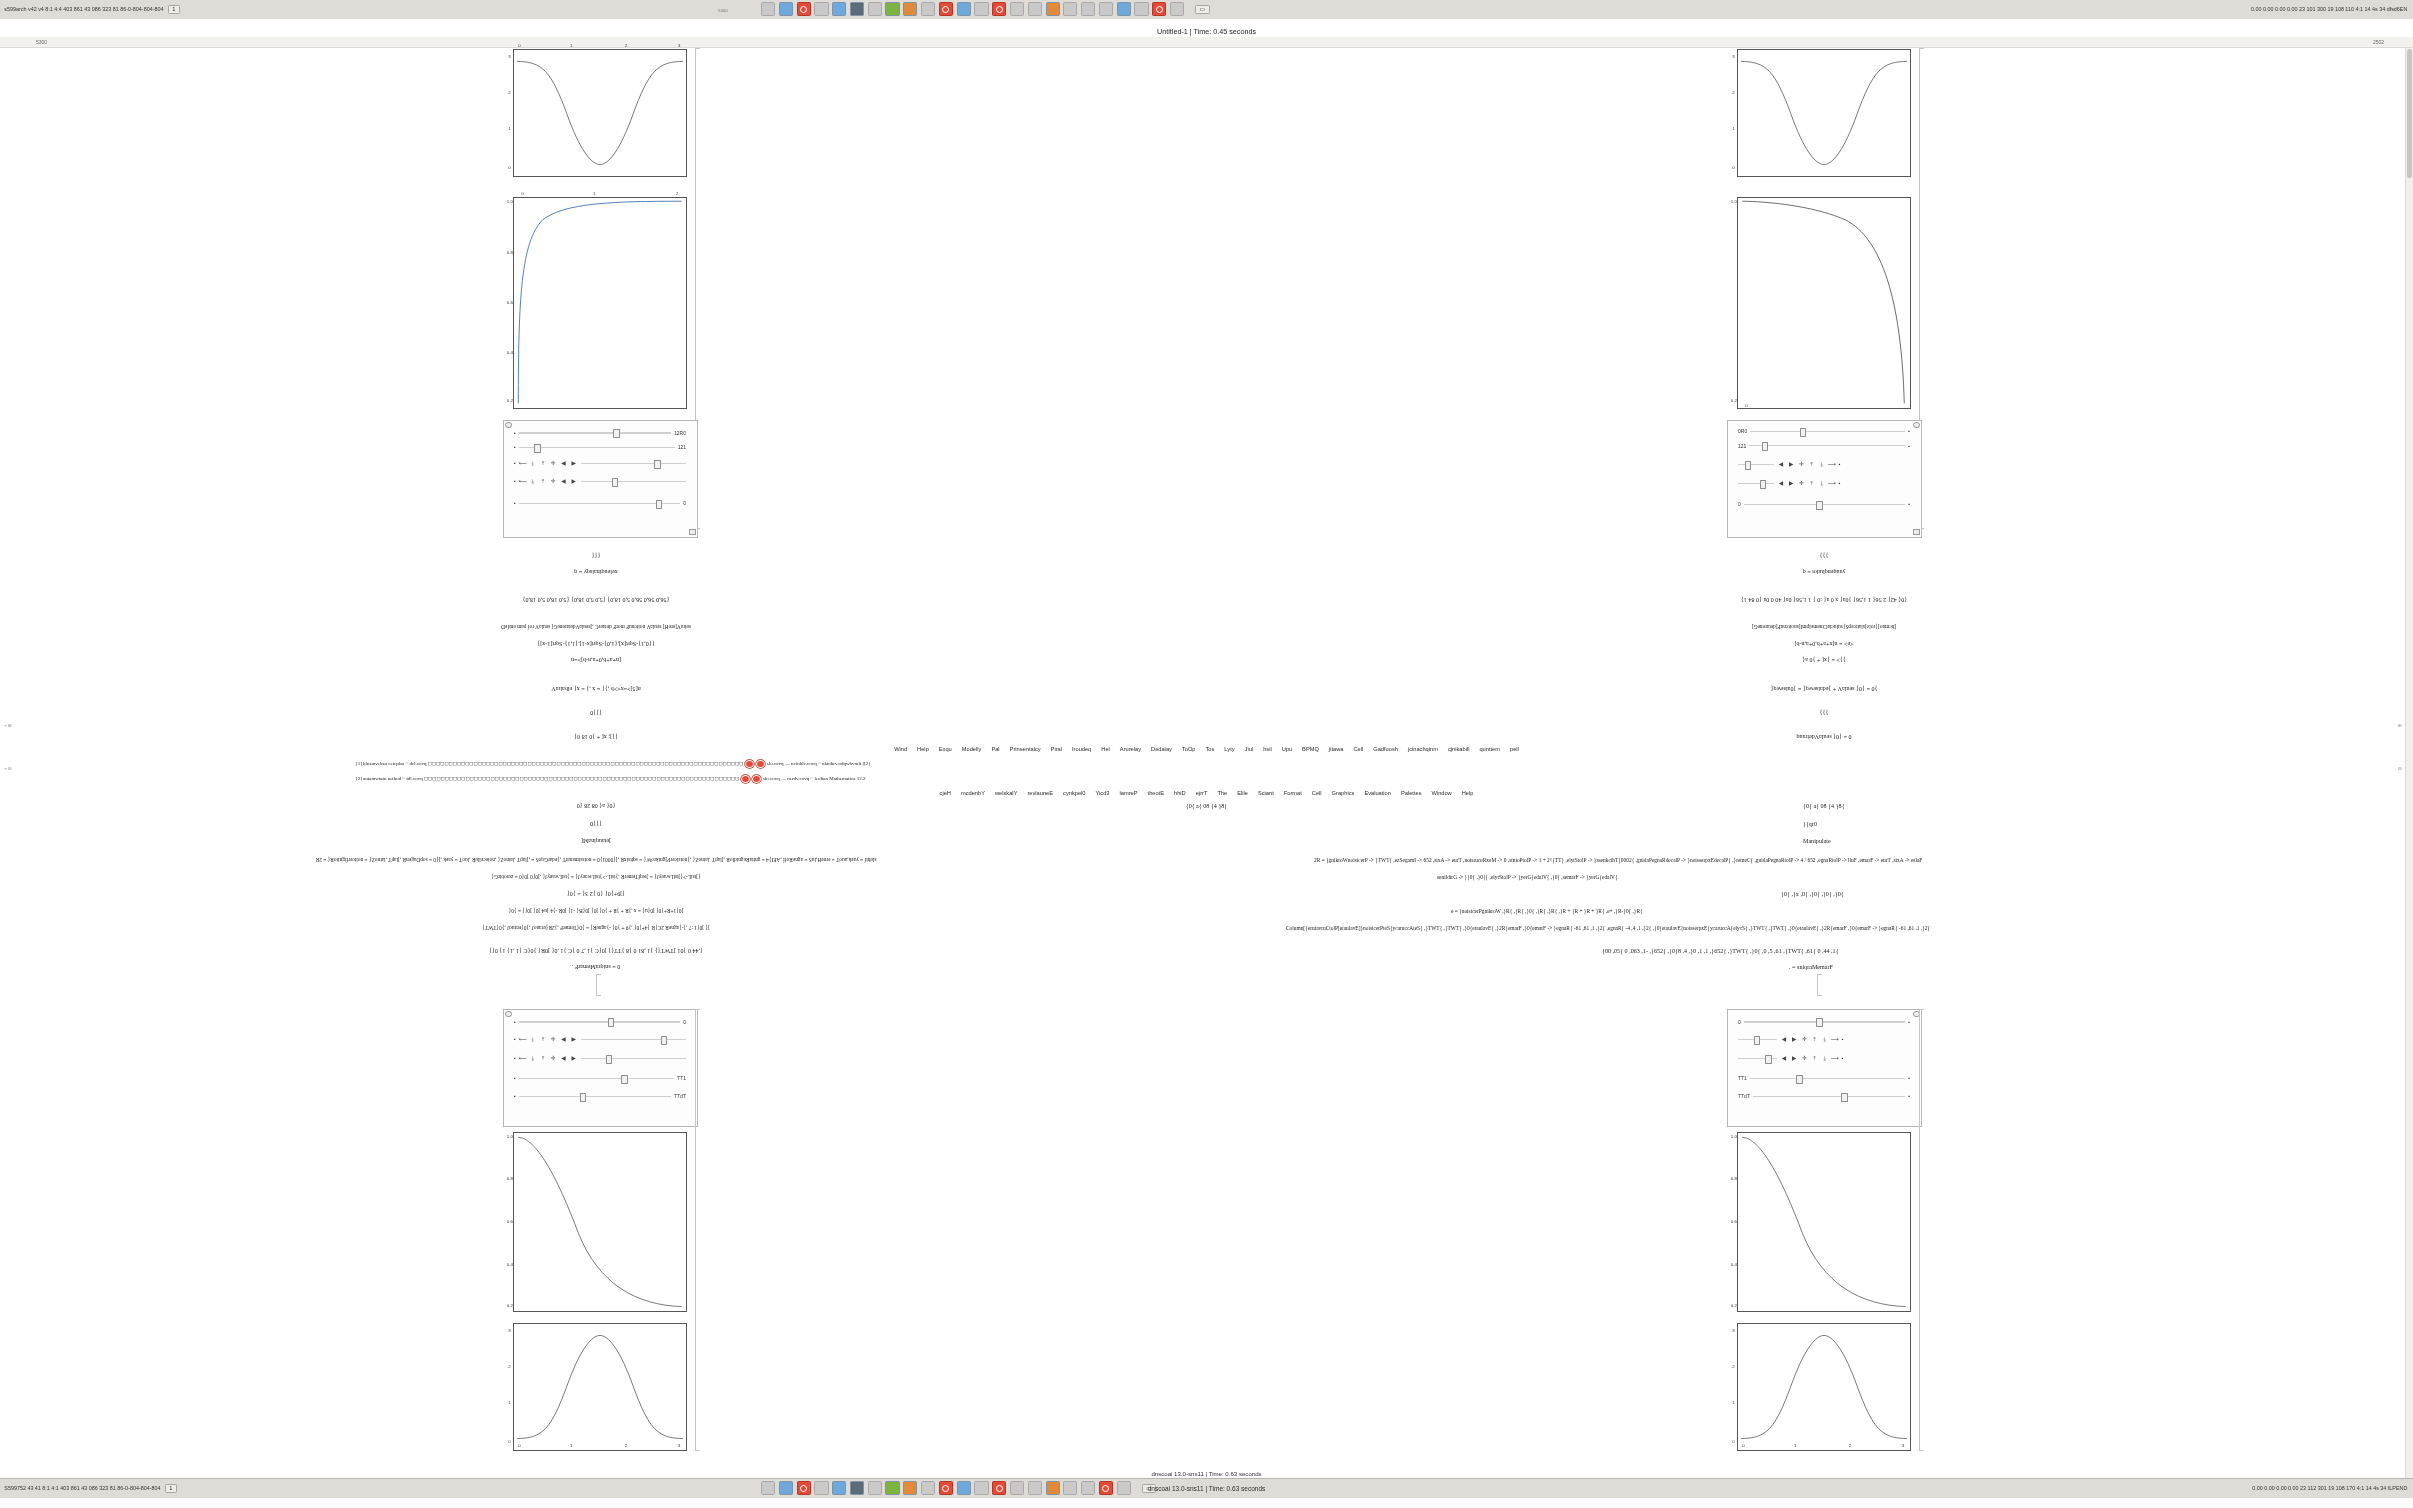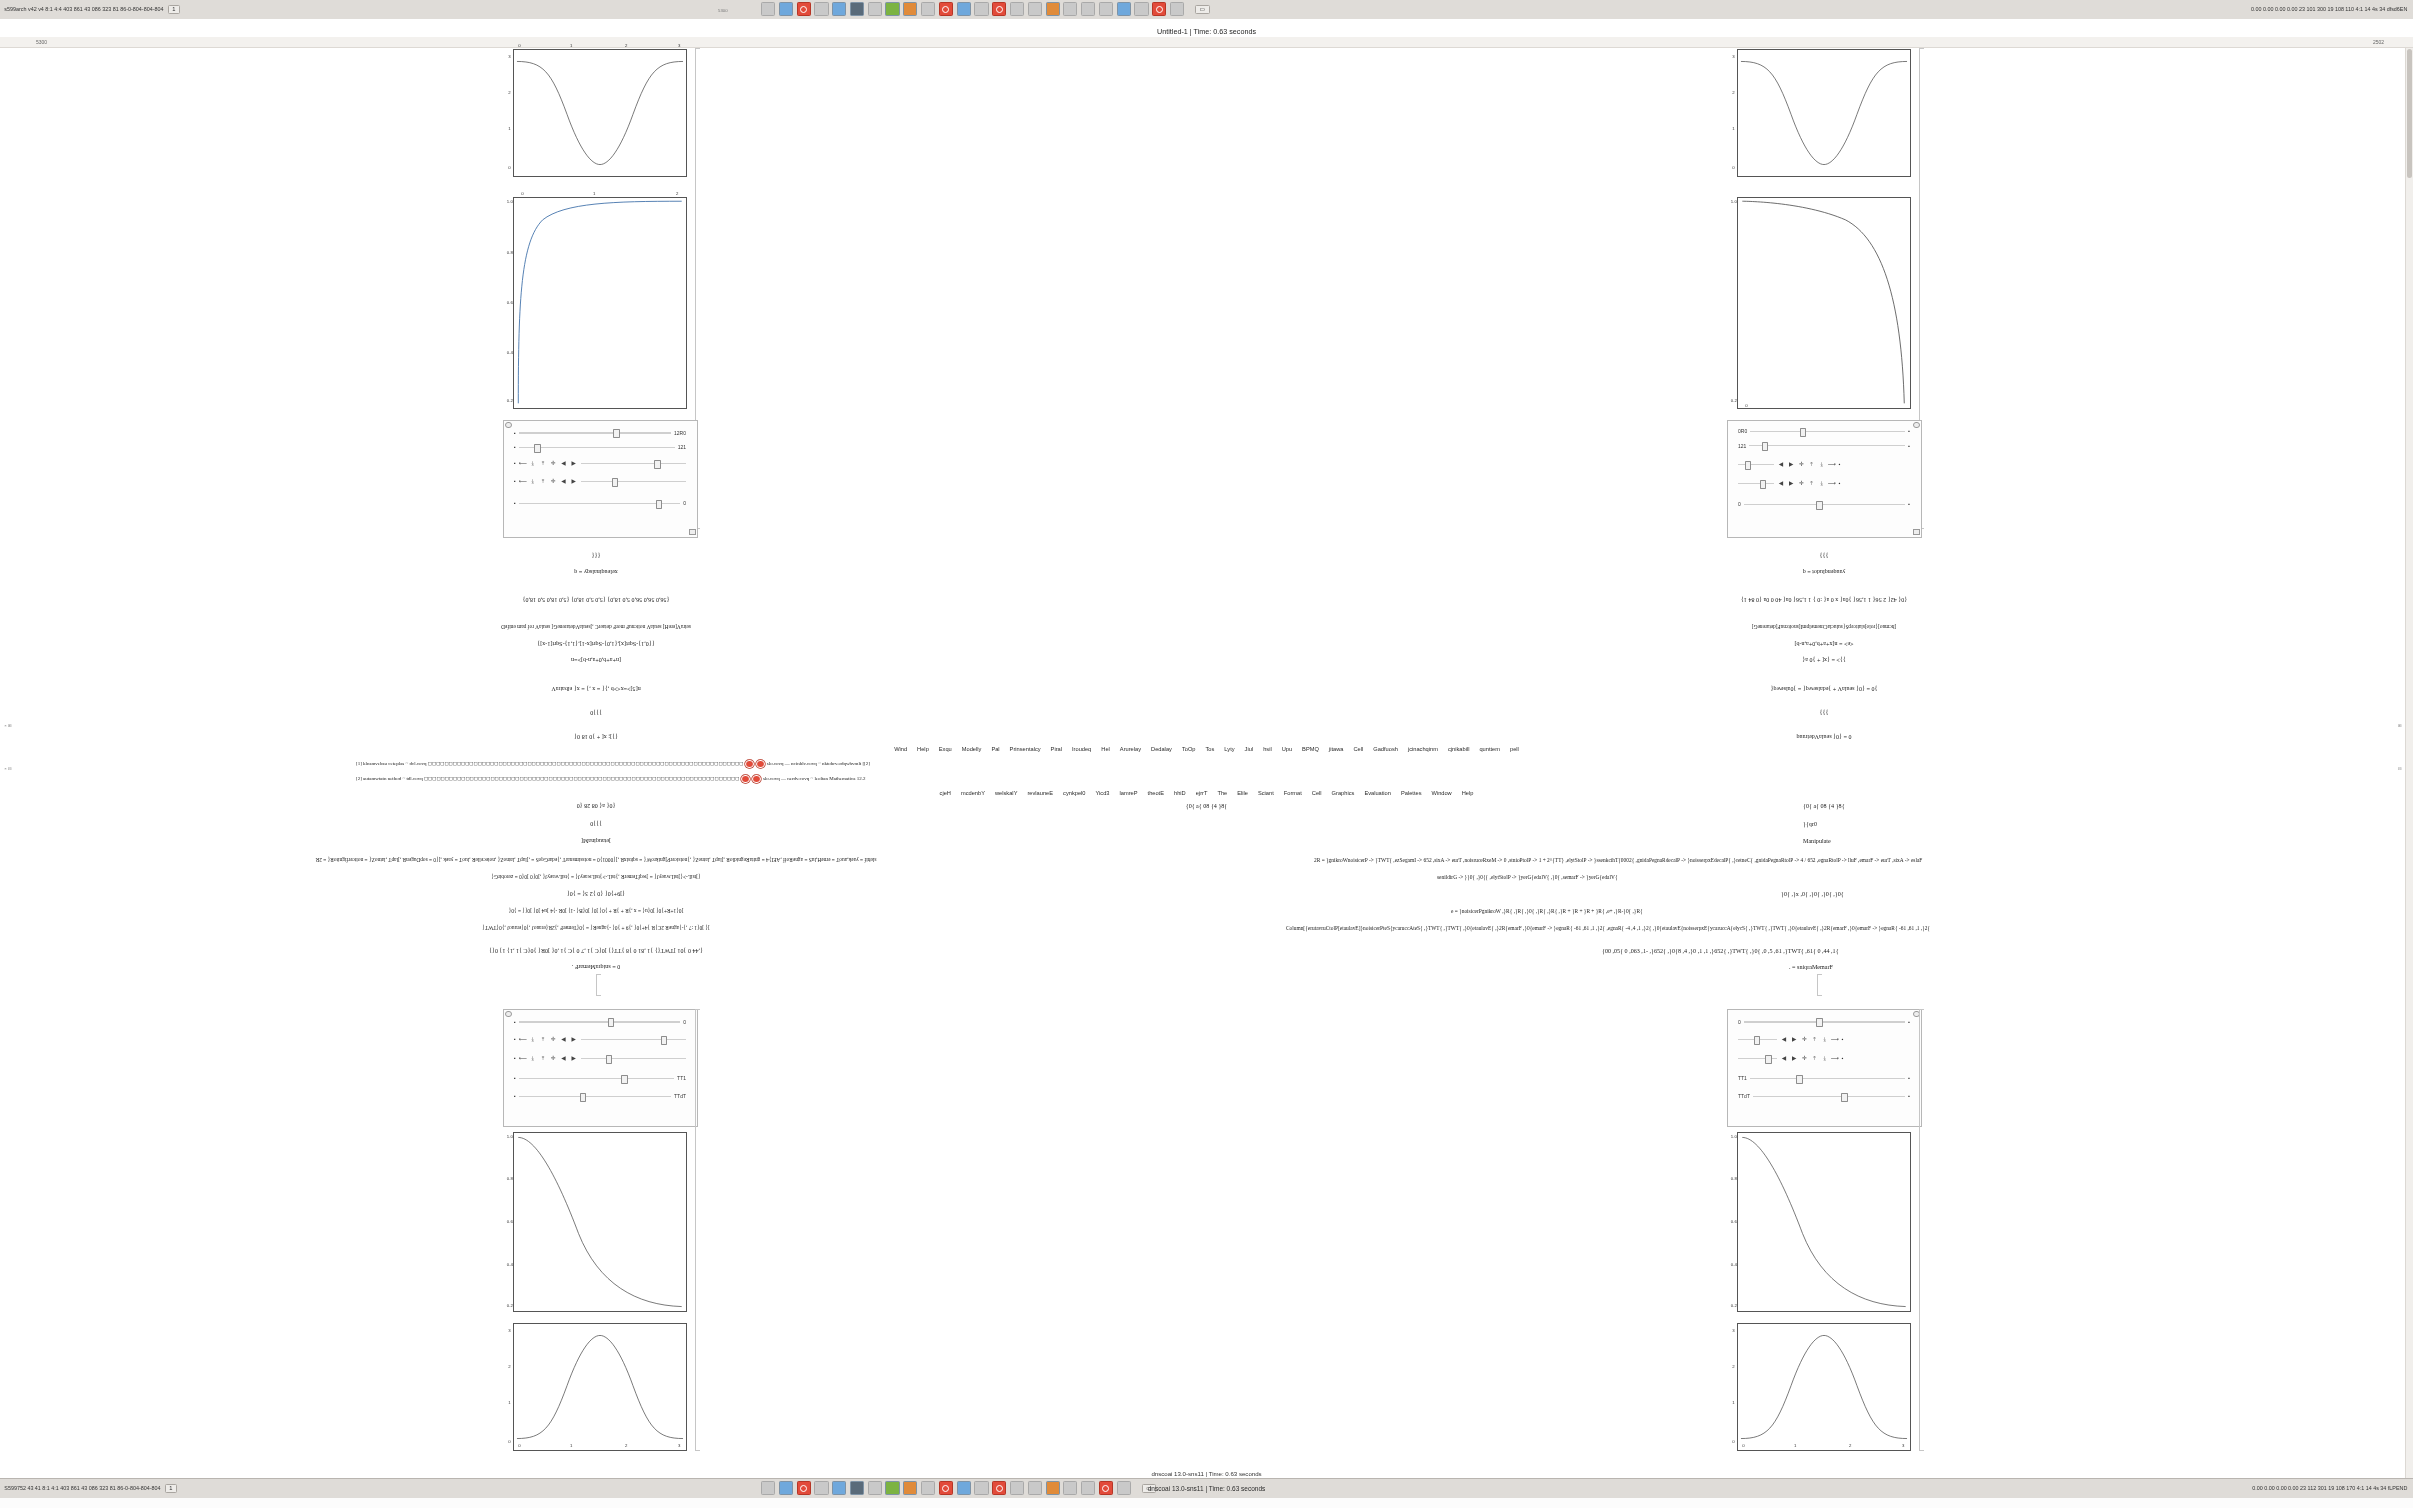--- a/index.html
+++ b/index.html
@@ -115,21 +115,21 @@
     </div>
   </div>
 
   <div class="doc">
 
     <div class="ruler">
       <span style="left:36px">5300</span>
       <span style="right:29px">2502</span>
     </div>
 
-    <div class="doc-title">Untitled-1 | Time: 0.63 seconds</div>
+    <div class="doc-title">Untitled-1 | Time: 0.45 seconds</div>
 
     <div class="cellbar" style="left:695px;top:29px;height:481px"></div>
 
     <div class="plotframe" style="left:513px;top:30px;width:172px;height:126px;">
       <svg class="curve" width="172" height="126" viewBox="0 0 240 176">
         <path d="M4 16 C40 16 52 30 74 90 C92 140 108 160 120 160 C132 160 148 140 166 90 C188 30 200 16 236 16" fill="none" stroke="#555" stroke-width="1.1"></path>
       </svg>
       <div class="axlabel" style="left:-5.7px;top:4.3px">3</div>
       <div class="axlabel" style="left:-5.7px;top:40px">2</div>
       <div class="axlabel" style="left:-5.7px;top:76px">1</div>

